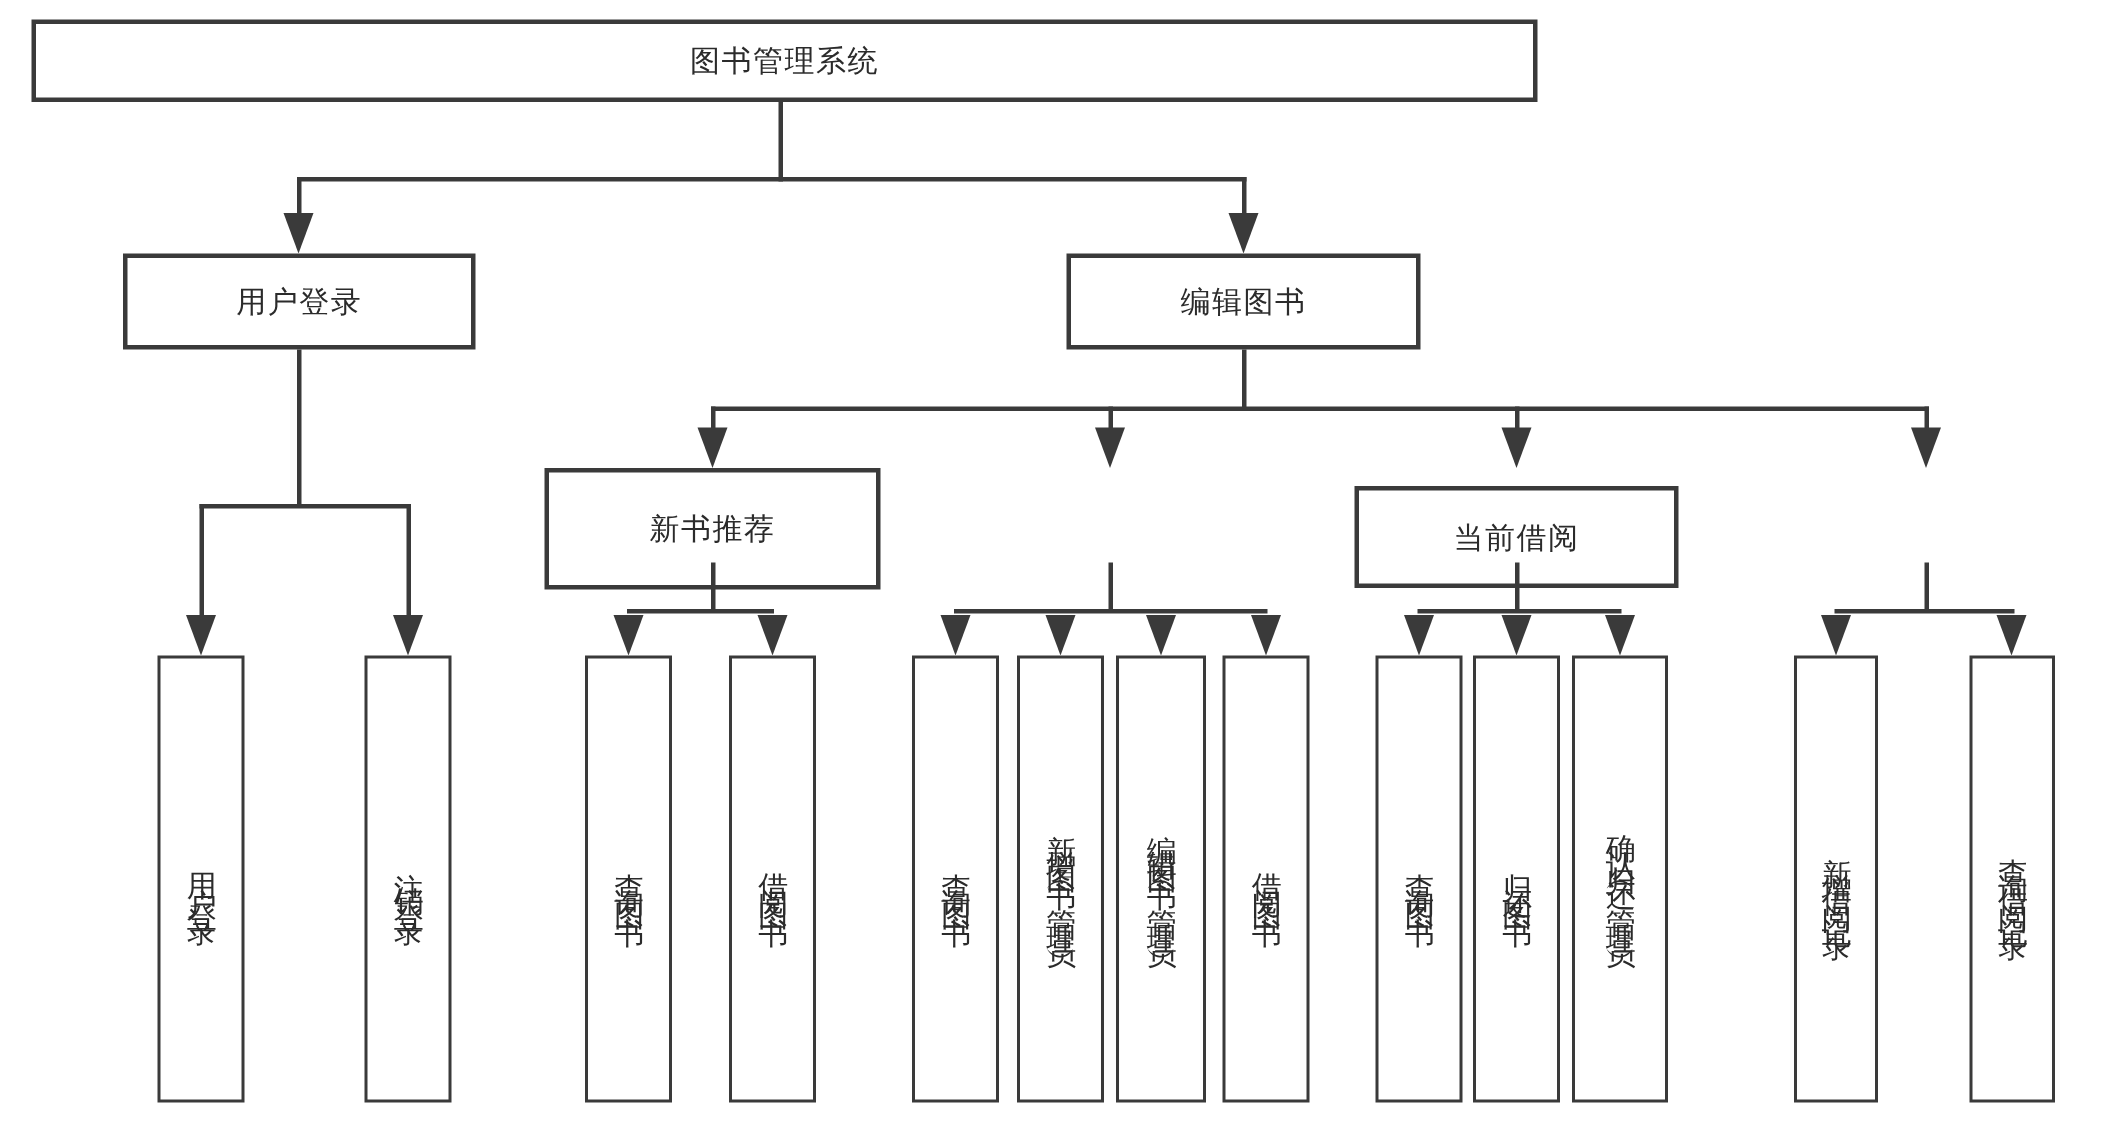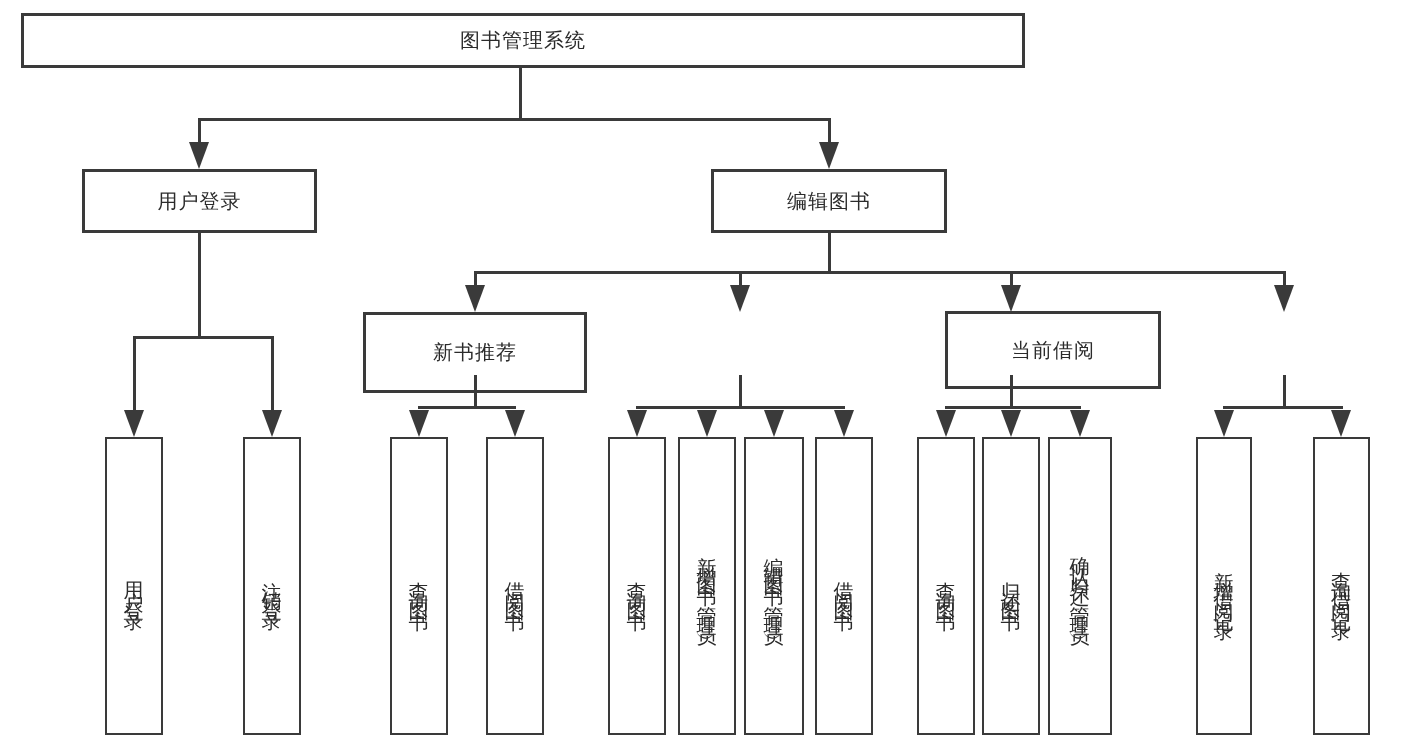--- a/index.html
+++ b/index.html
@@ -89,21 +89,21 @@
   <div class="v" style="left:474px; top:271px; height:16px;"></div>
   <div class="arrow" style="left:465px; top:285px;"></div>
   <div class="v" style="left:739px; top:271px; height:16px;"></div>
   <div class="arrow" style="left:730px; top:285px;"></div>
   <div class="v" style="left:1010px; top:271px; height:16px;"></div>
   <div class="arrow" style="left:1001px; top:285px;"></div>
   <div class="v" style="left:1283px; top:271px; height:16px;"></div>
   <div class="arrow" style="left:1274px; top:285px;"></div>
 
   <div class="box" style="left:363px; top:312px; width:224px; height:81px;">新书推荐</div>
-  <div class="box" style="left:903px; top:311px; width:216px; height:78px;margin-left:42px;">当前借阅</div>
+  <div class="box" style="left:903px; top:324px; width:216px; height:68px;">当前借阅</div>
 
   <div class="v" style="left:474px; top:375px; height:33px;"></div>
   <div class="h" style="left:418px; top:406px; width:98px;"></div>
   <div class="arrow" style="left:409px; top:410px;"></div>
   <div class="arrow" style="left:505px; top:410px;"></div>
 
   <div class="v" style="left:739px; top:375px; height:33px;"></div>
   <div class="h" style="left:636px; top:406px; width:209px;"></div>
   <div class="arrow" style="left:627px; top:410px;"></div>
   <div class="arrow" style="left:697px; top:410px;"></div>

